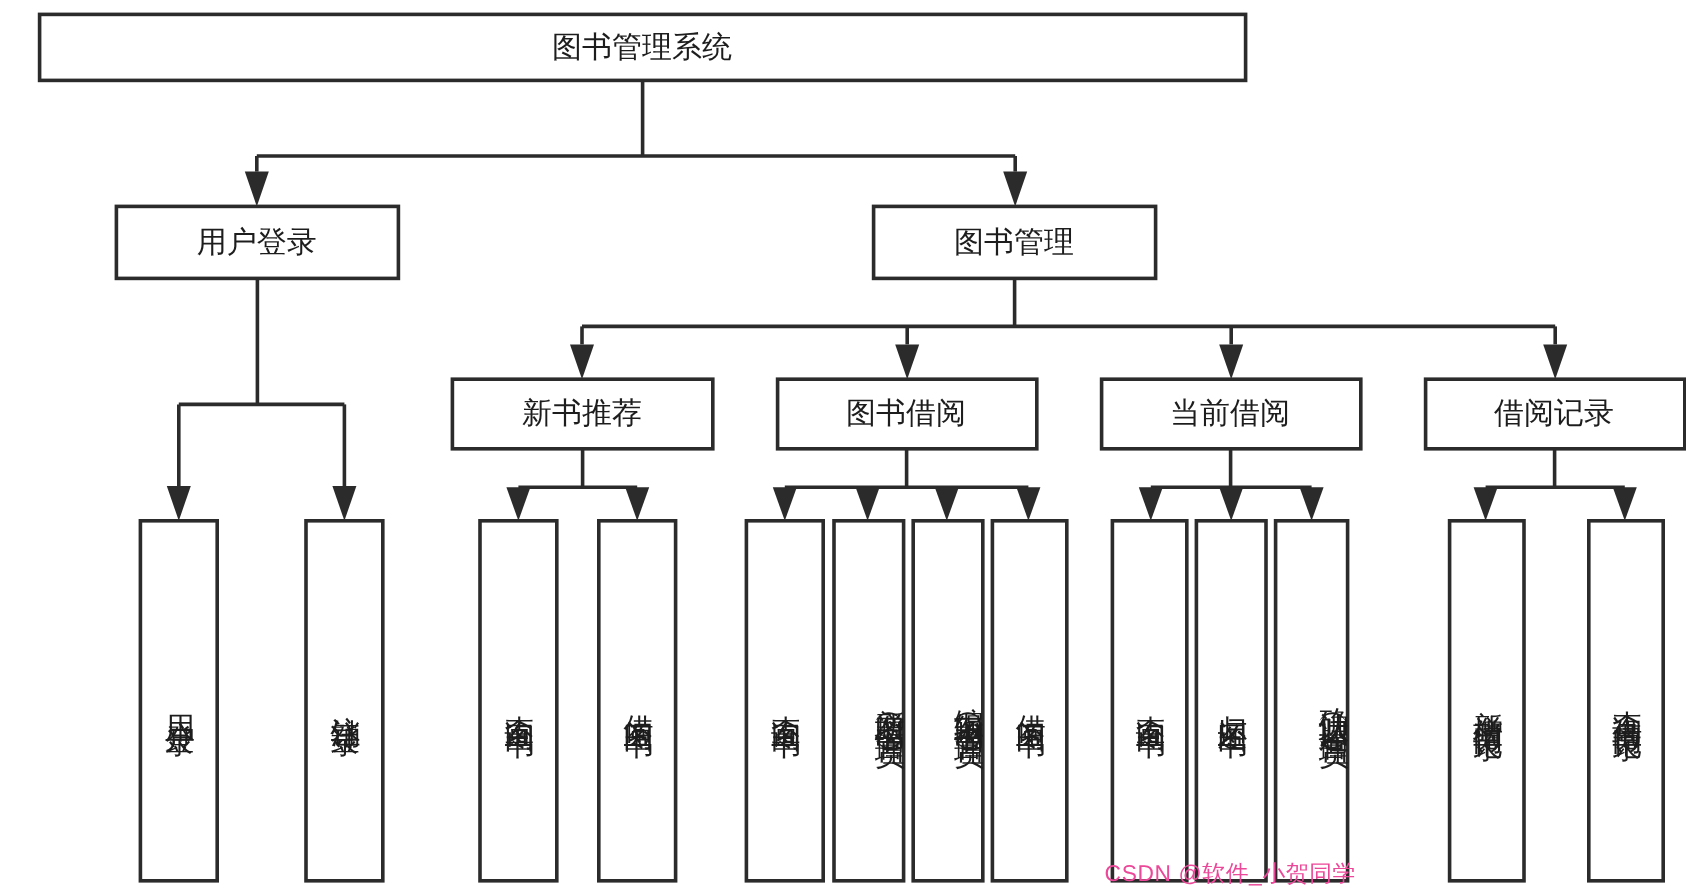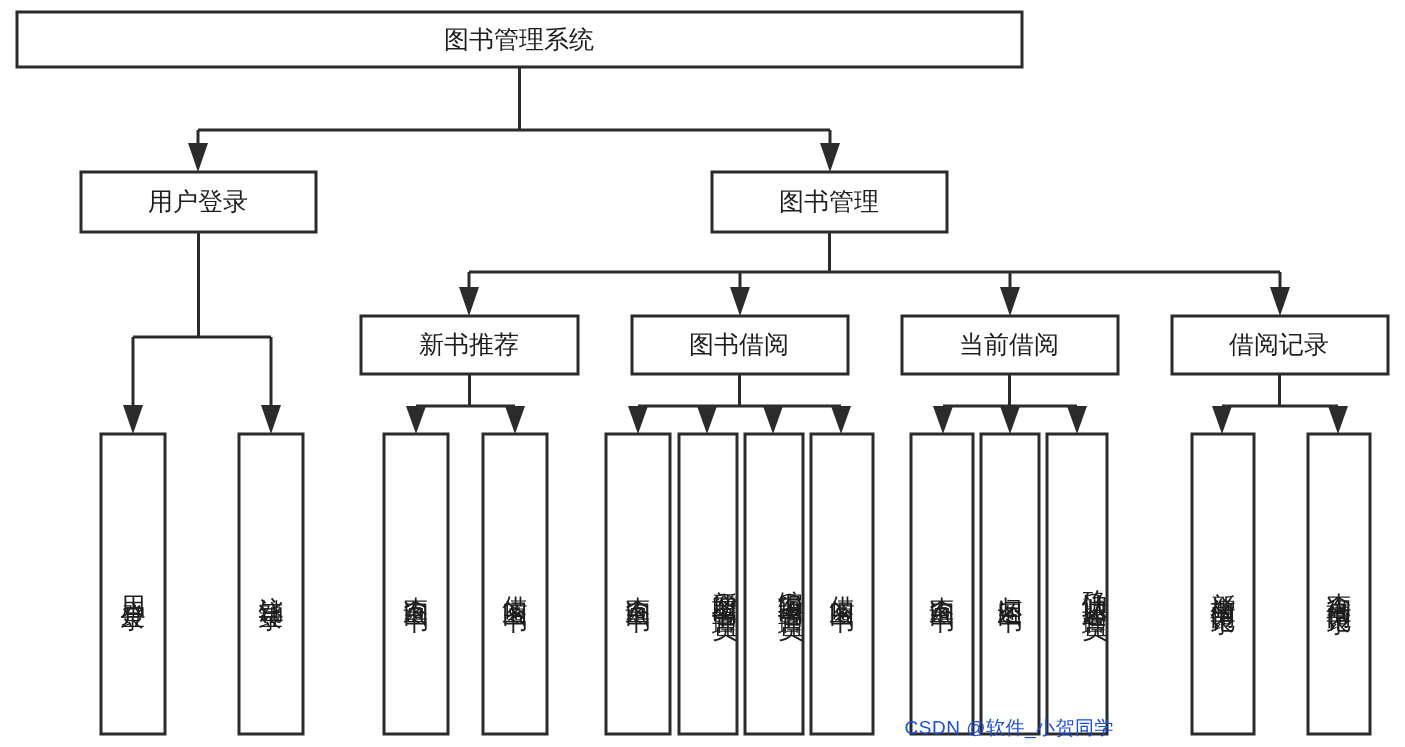--- a/index.html
+++ b/index.html
@@ -11,20 +11,21 @@
     width: 1405px;
     height: 747px;
     font-family: "Liberation Sans", "DejaVu Sans", sans-serif;
     overflow: hidden;
     position: relative;
   }
   #diagram-root {
     position: relative;
     width: 1122px;
     height: 747px;
+    margin-left: 16px;
   }
   svg#flowchart {
     position: absolute;
     left: 0;
     top: 0;
     width: 1405px;
     height: 747px;
     display: block;
   }
   .node-rect {
@@ -63,21 +64,21 @@
     justify-content: center;
     white-space: nowrap;
     pointer-events: none;
   }
   #watermark {
     position: absolute;
     right: 8px;
     bottom: 6px;
     font-family: "Liberation Sans", "DejaVu Sans", sans-serif;
     font-size: 19px;
-    color: #1d4ed8;
+    color: #ec4899;
     letter-spacing: 0.5px;
     white-space: nowrap;
   }
 </style>
 </head>
 <body>
 
 <div id="diagram-root">
 
   <svg id="flowchart" viewBox="0 0 1405 747" xmlns="http://www.w3.org/2000/svg">

